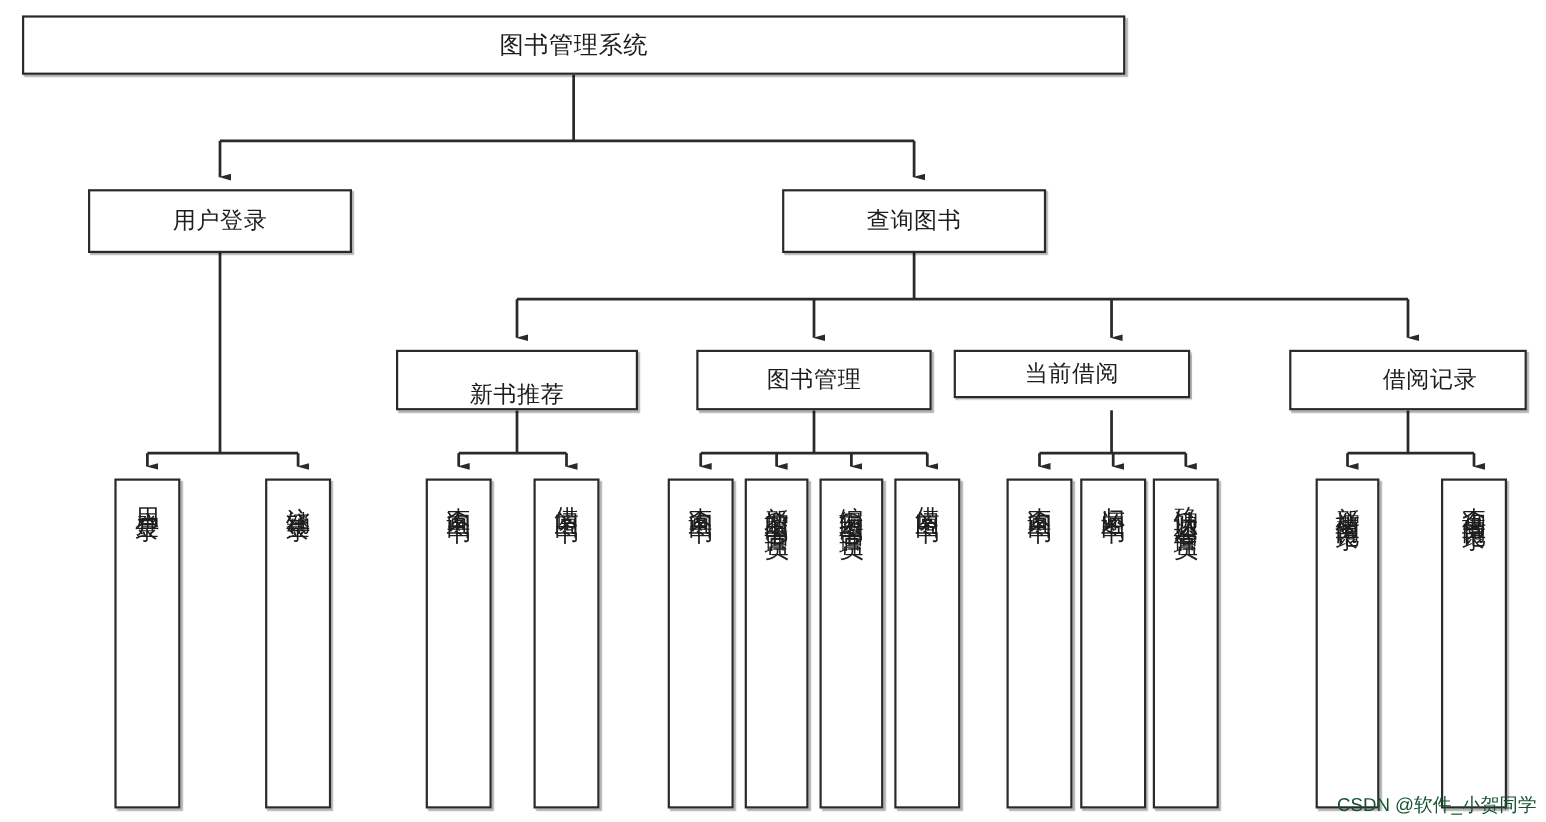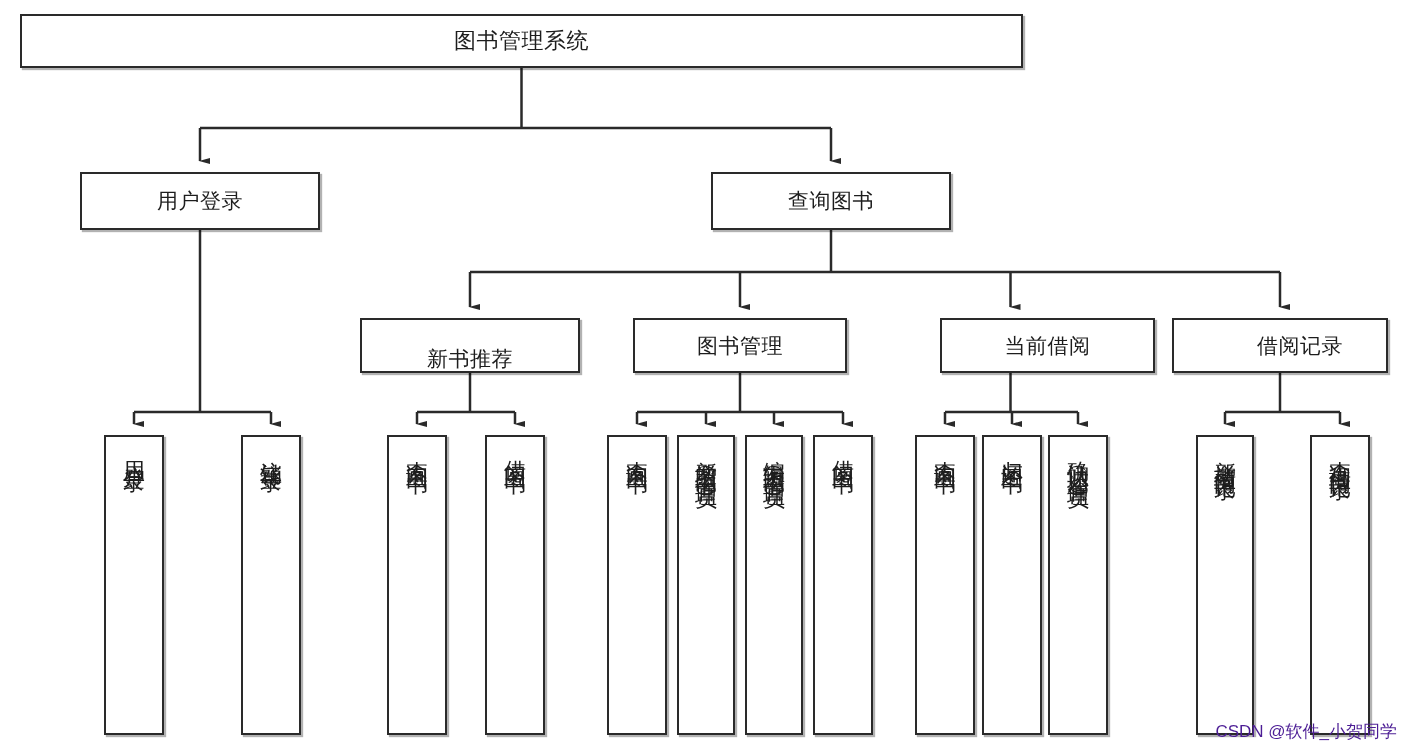--- a/index.html
+++ b/index.html
@@ -56,21 +56,21 @@
     font-size: 22px;
     letter-spacing: 4px;
     line-height: 1.0;
   }
   .node.root .node-label { font-size: 22px; }
   .watermark {
     position: absolute;
     right: 8px;
     bottom: 4px;
     font-size: 17px;
-    color: #4c1d95;
+    color: #14532d;
     white-space: nowrap;
     user-select: none;
   }
 </style>
 </head>
 <body>
 
 <div id="canvas">
   <svg id="wires">
     <defs>
@@ -123,21 +123,21 @@
       </div>
       <div class="node horizontal" style="left: 711px; top: 172px; width: 240px; height: 58px;">
         <span class="node-label">查询图书</span>
       </div>
       <div class="node horizontal" style="left: 360px; top: 318px; width: 220px; height: 55px; align-items: flex-end;">
         <span class="node-label">新书推荐</span>
       </div>
       <div class="node horizontal" style="left: 633px; top: 318px; width: 214px; height: 55px;">
         <span class="node-label">图书管理</span>
       </div>
-      <div class="node horizontal" style="left: 940px; top: 318px; width: 215px; height: 55px;">
+      <div class="node horizontal" style="left: 867px; top: 318px; width: 215px; height: 44px;">
         <span class="node-label">当前借阅</span>
       </div>
       <div class="node horizontal" style="left: 1172px; top: 318px; width: 216px; height: 55px; padding-left: 40px;">
         <span class="node-label">借阅记录</span>
       </div>
       <div class="node vertical" style="left: 104px; top: 435px; width: 60px; height: 300px;">
         <span class="node-label">用户登录</span>
       </div>
       <div class="node vertical" style="left: 241px; top: 435px; width: 60px; height: 300px;">
         <span class="node-label">注销登录</span>

